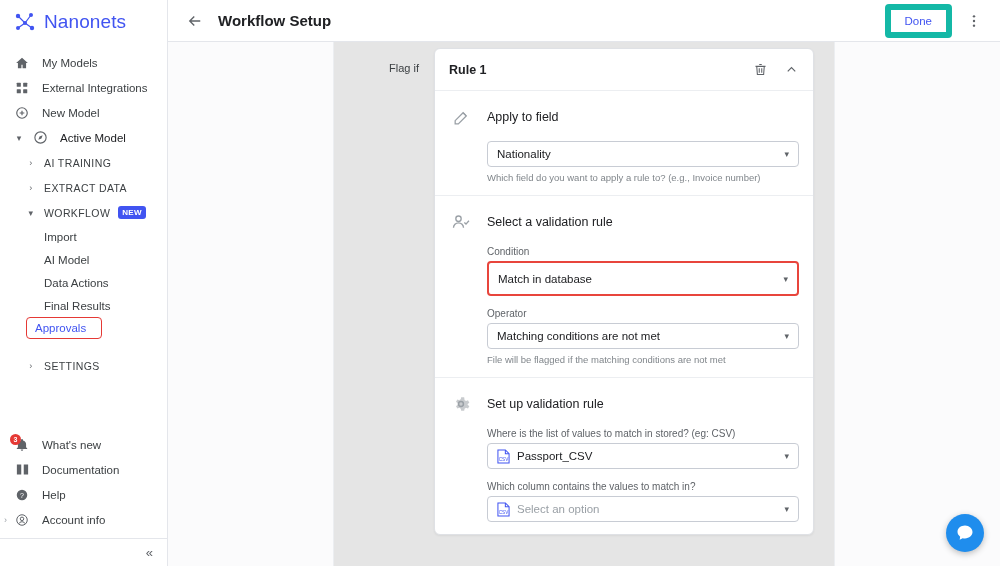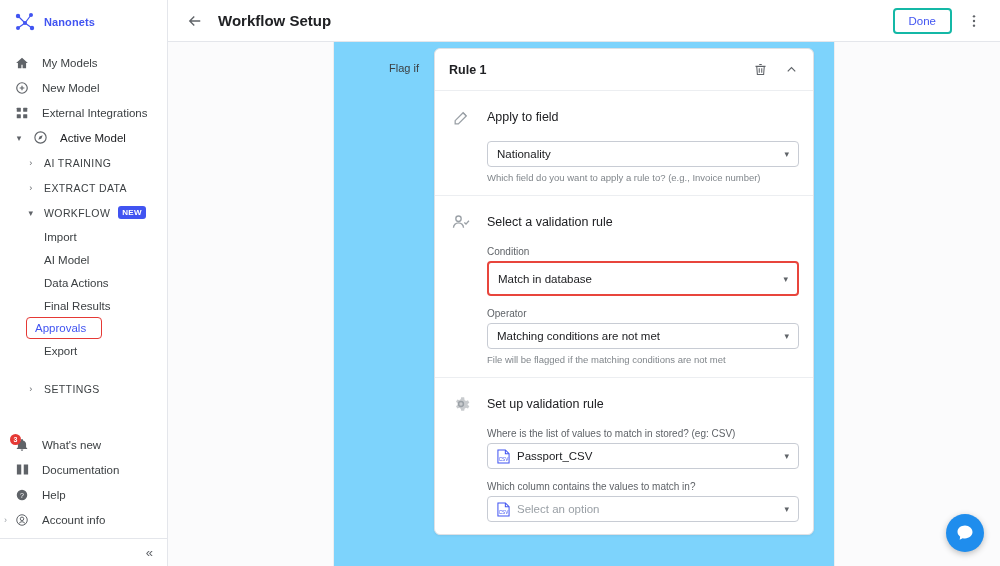--- a/index.html
+++ b/index.html
@@ -21,21 +21,21 @@
     display: flex; flex-direction: column;
     position: relative;
   }
   .brand {
     display: flex; align-items: center; gap: 8px;
     padding: 14px 0 14px 14px;
     height: 44px;
   }
   .brand-logo { width: 22px; height: 22px; position: relative; }
   .brand-name {
-    font-size: 11px; font-weight: 700; color: #4154f1; letter-spacing: .1px;
+    font-size: 19px; font-weight: 400; color: #4154f1; letter-spacing: .1px;
   }
   .nav { padding-top: 6px; }
   .nav-item {
     display: flex; align-items: center; gap: 12px;
     height: 25px; padding: 0 10px 0 14px;
     font-size: 11.5px; color: #3c4043; cursor: pointer;
   }
   .nav-icon { width: 16px; height: 16px; display: inline-flex; align-items: center; justify-content: center; color: #5f6368; flex: 0 0 16px; }
   .nav-label { white-space: nowrap; overflow: hidden; text-overflow: ellipsis; }
 
@@ -92,29 +92,29 @@
   .main { flex: 1; height: 566px; display: flex; flex-direction: column; background: #ffffff; }
   .topbar {
     height: 42px; border-bottom: 1px solid #e4e6eb;
     display: flex; align-items: center; padding: 0 14px 0 18px; gap: 14px;
     background: #fff;
   }
   .back-arrow { font-size: 17px; color: #5f6368; cursor: pointer; line-height: 1; }
   .page-title { font-size: 15px; font-weight: 700; color: #202124; }
   .topbar-right { margin-left: auto; display: flex; align-items: center; gap: 10px; }
   .btn-done {
-    border: 2px solid #14b8a6; color: #4154f1; background: #fff;
+    border: 6px solid #14b8a6; color: #4154f1; background: #fff;
     font-size: 11.5px; padding: 5px 14px; border-radius: 4px; cursor: pointer;
   }
   .kebab { color: #5f6368; font-size: 15px; cursor: pointer; padding: 0 4px; line-height: 1; letter-spacing: 0; }
 
   .canvas { flex: 1; position: relative; background: #fbfbfc; overflow: hidden; }
   .canvas-inner {
     position: absolute; left: 165px; top: 0; right: 165px; bottom: 0;
-    background: #7dd3fc; border-left: 1px solid #eceef1; border-right: 1px solid #eceef1;
+    background: #e5e5e5; border-left: 1px solid #eceef1; border-right: 1px solid #eceef1;
   }
   .flag-if-label {
     position: absolute; left: 55px; top: 20px;
     font-size: 11px; color: #3c4043;
   }
   .rule-card {
     position: absolute; left: 100px; top: 6px; width: 380px;
     border: 1px solid #dfe1e5; border-radius: 6px; background: #fff;
     box-shadow: 0 1px 2px rgba(60,64,67,.08);
   }
@@ -183,38 +183,38 @@
         <span class="nav-icon">
           <svg width="14" height="14" viewBox="0 0 24 24" fill="#5f6368">
               <path d="M12 3 2 12h3v9h6v-6h2v6h6v-9h3z"></path>
             </svg>
         </span>
         <span class="nav-label">My Models</span>
       </div>
 
       <div class="nav-item">
         <span class="nav-icon">
-          <svg width="14" height="14" viewBox="0 0 24 24" fill="none" stroke="#5f6368" stroke-width="2">
-              <circle cx="12" cy="12" r="9"></circle>
-              <path d="M12 8v8M8 12h8"></path>
-            </svg>
-        </span>
-        <span class="nav-label">New Model</span>
-      </div>
-
-      <div class="nav-item">
-        <span class="nav-icon">
           <svg width="14" height="14" viewBox="0 0 24 24" fill="#5f6368">
               <rect x="3" y="3" width="7" height="7" rx="1"></rect>
               <rect x="14" y="3" width="7" height="7" rx="1"></rect>
               <rect x="3" y="14" width="7" height="7" rx="1"></rect>
               <rect x="14" y="14" width="7" height="7" rx="1"></rect>
             </svg>
         </span>
         <span class="nav-label">External Integrations</span>
+      </div>
+
+      <div class="nav-item">
+        <span class="nav-icon">
+          <svg width="14" height="14" viewBox="0 0 24 24" fill="none" stroke="#5f6368" stroke-width="2">
+              <circle cx="12" cy="12" r="9"></circle>
+              <path d="M12 8v8M8 12h8"></path>
+            </svg>
+        </span>
+        <span class="nav-label">New Model</span>
       </div>
 
       <div class="nav-item active">
         <span class="caret">▾</span>
         <span class="nav-icon" style="margin-left:-4px">
           <svg width="15" height="15" viewBox="0 0 24 24" fill="none" stroke="#5f6368" stroke-width="1.8">
               <circle cx="12" cy="12" r="9"></circle>
               <path d="M15.5 8.5 10.5 10.5 8.5 15.5 13.5 13.5z" fill="#5f6368" stroke="none"></path>
             </svg>
         </span>
@@ -244,23 +244,20 @@
         <span>AI Model</span>
       </div>
       <div class="sub-item">
         <span>Data Actions</span>
       </div>
       <div class="sub-item">
         <span>Final Results</span>
       </div>
       <div class="sub-item highlight">
         <span>Approvals</span>
-      </div>
-      <div class="sub-item">
-        <span>Export</span>
       </div>
 
       <div class="sub-section" style="margin-top:14px">
         <span class="caret">›</span>
         <span>SETTINGS</span>
       </div>
     </div>
 
     <div class="bottom-nav">
       <div class="bottom-item">

